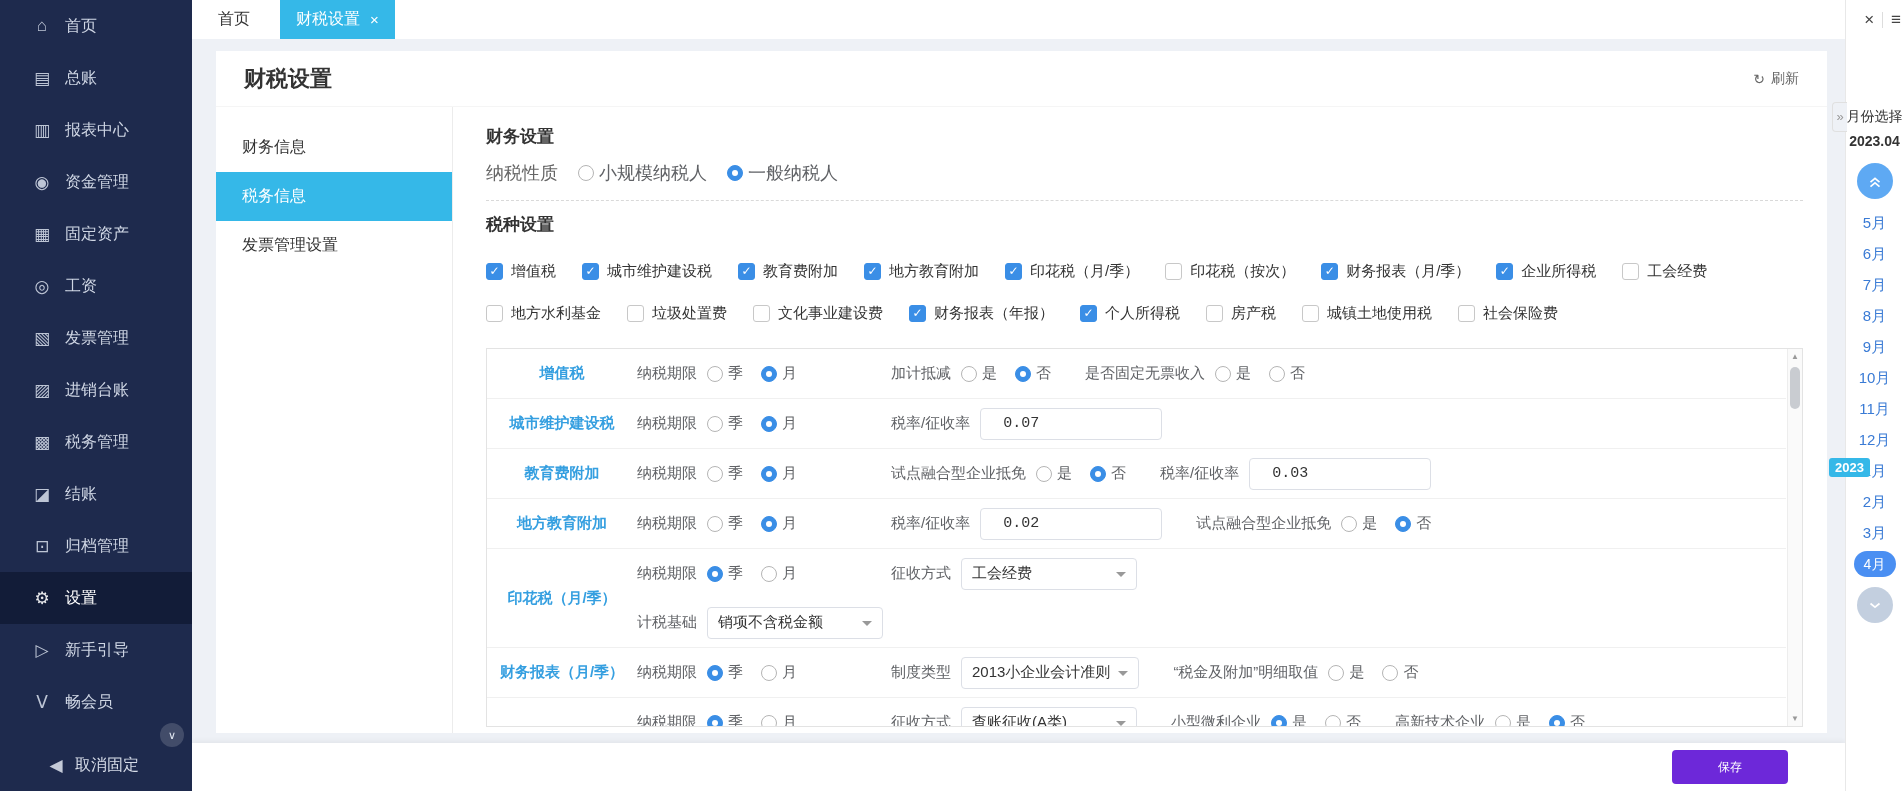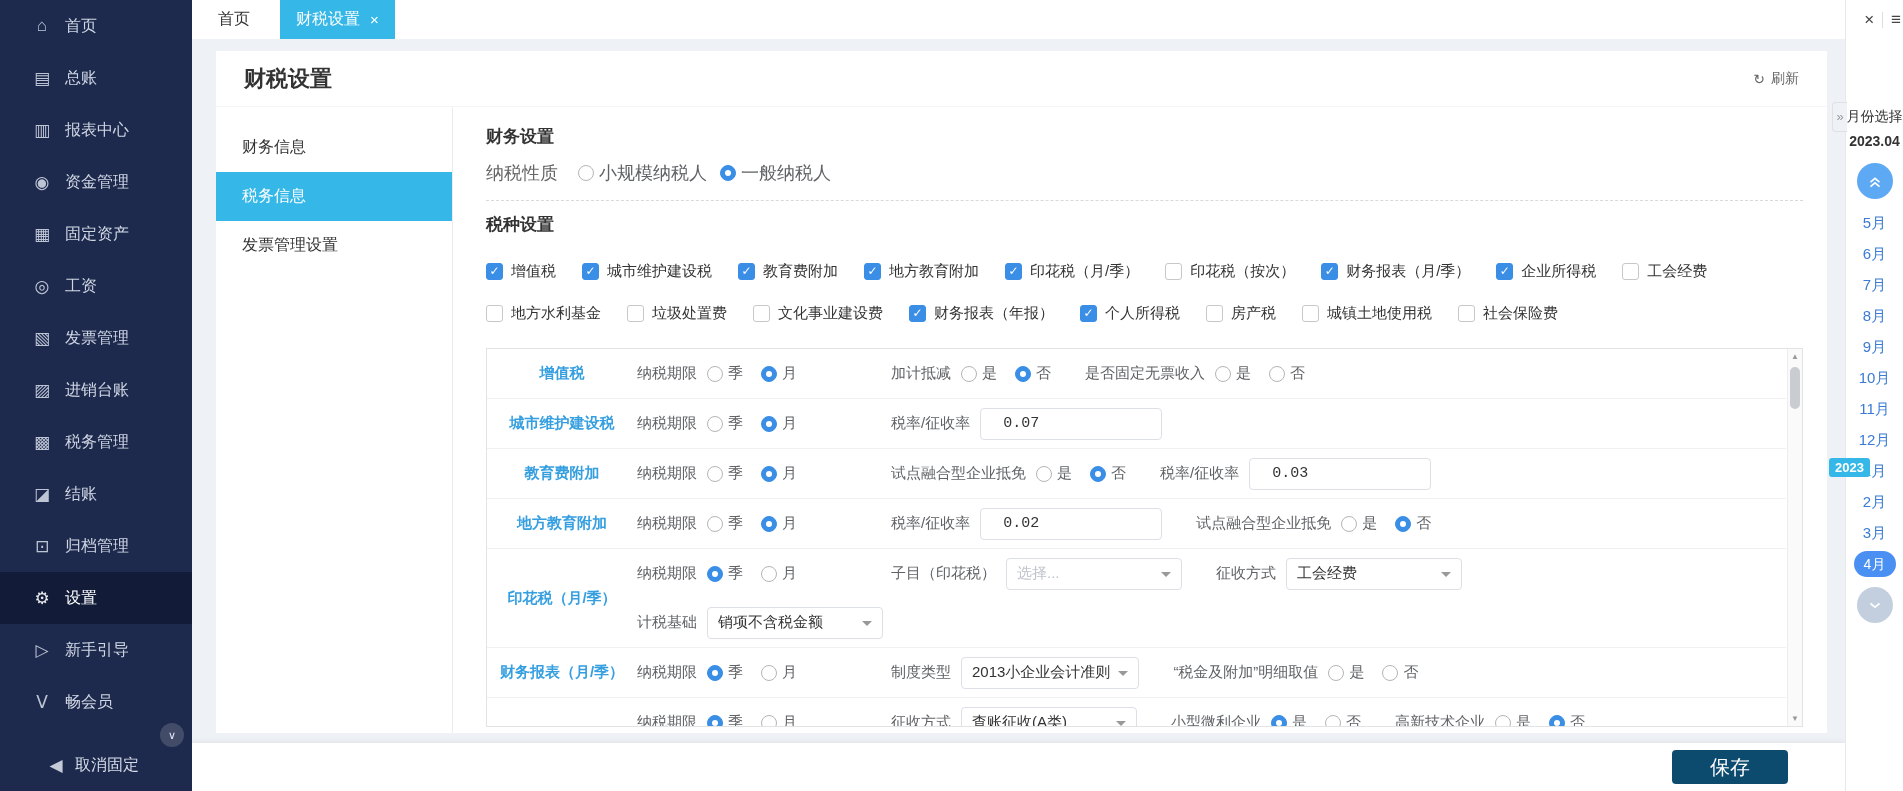--- a/index.html
+++ b/index.html
@@ -61,21 +61,21 @@
   .sel{height:32px;min-width:176px;border:1px solid #dcdfe6;border-radius:4px;background:#fff;display:inline-flex;align-items:center;justify-content:space-between;padding:0 10px;font-size:15px;color:#333;cursor:pointer}
   .sel.ph .sel-text{color:#c0c4cc}
   .chev{width:0;height:0;border:5px solid transparent;border-top-color:#999;margin-top:6px;margin-left:8px;flex:none}
   .vscroll{position:absolute;top:0;right:0;bottom:0;width:15px;background:#fafafa;border-left:1px solid #ededed;cursor:pointer}
   .vs-up{position:absolute;top:3px;left:0;width:100%;text-align:center;font-size:8px;color:#999}
   .vs-down{position:absolute;bottom:3px;left:0;width:100%;text-align:center;font-size:8px;color:#999}
   .vs-thumb{position:absolute;top:18px;left:2px;width:10px;height:42px;background:#c9ccd1;border-radius:5px}
 
   
   .footer{height:48px;flex:none;background:#fff;display:flex;align-items:center;justify-content:flex-end;padding-right:57px;box-shadow:0 -2px 5px rgba(0,0,0,.05)}
-  .save-btn{width:116px;height:34px;background:#0c4a6e;color:#fff;border:none;border-radius:4px;font-size:20px;font-family:inherit;cursor:pointer}
+  .save-btn{width:116px;height:34px;background:#6d28d9;color:#fff;border:none;border-radius:4px;font-size:12px;font-family:inherit;cursor:pointer}
 
   
   .month-panel{width:58px;flex:none;background:#fff;border-left:1px solid #e8e8e8;position:relative;text-align:center}
   .win-icons{position:absolute;top:0;right:2px;height:39px;display:flex;align-items:center;gap:8px;font-size:17px;color:#444;z-index:6}
   .win-icons span{cursor:pointer}
   .win-div{width:1px;height:16px;background:#ddd;cursor:default}
   .mp-collapse{position:absolute;left:-14px;top:102px;width:15px;height:30px;background:#eef1f6;border:1px solid #e0e0e0;border-right:none;border-radius:4px 0 0 4px;color:#999;font-size:13px;line-height:28px;cursor:pointer;z-index:5}
   .mp-title{margin-top:108px;font-size:14px;color:#333;white-space:nowrap;overflow:hidden}
   .mp-current{margin-top:7px;font-size:14px;font-weight:bold;color:#333;white-space:nowrap;overflow:hidden}
   .mp-circle{width:36px;height:36px;border-radius:50%;margin:14px auto 8px;display:flex;align-items:center;justify-content:center;cursor:pointer}
@@ -177,21 +177,21 @@
         <div class="card-body">
           <div class="subnav" id="subnav">
               <div class="subnav-item">财务信息</div>
               <div class="subnav-item active">税务信息</div>
               <div class="subnav-item">发票管理设置</div>
             </div>
           <div class="settings">
             <div class="sec-title">财务设置</div>
             <div class="nature-row">
               <span class="nature-label">纳税性质</span>
-              <span id="nature-options" style="display:inline-flex;gap:13px">
+              <span id="nature-options" style="display:inline-flex;gap:20px">
                   <span class="opt">
                     <span class="radio"></span>
                     <span>小规模纳税人</span>
                   </span>
                   <span class="opt">
                     <span class="radio on"></span>
                     <span>一般纳税人</span>
                   </span>
                 </span>
             </div>
@@ -423,27 +423,20 @@
                           <span class="f-label">纳税期限</span>
                           <span class="opts">
                             <span class="opt">
                               <span class="radio on"></span>
                               <span>季</span>
                             </span>
                             <span class="opt">
                               <span class="radio"></span>
                               <span>月</span>
                             </span>
-                          </span>
-                        </span>
-                        <span class="field">
-                          <span class="f-label">子目（印花税）</span>
-                          <span class="sel ph">
-                            <span class="sel-text">选择...</span>
-                            <span class="chev"></span>
                           </span>
                         </span>
                         <span class="field">
                           <span class="f-label">征收方式</span>
                           <span class="sel">
                             <span class="sel-text">工会经费</span>
                             <span class="chev"></span>
                           </span>
                         </span>
                       </div>

